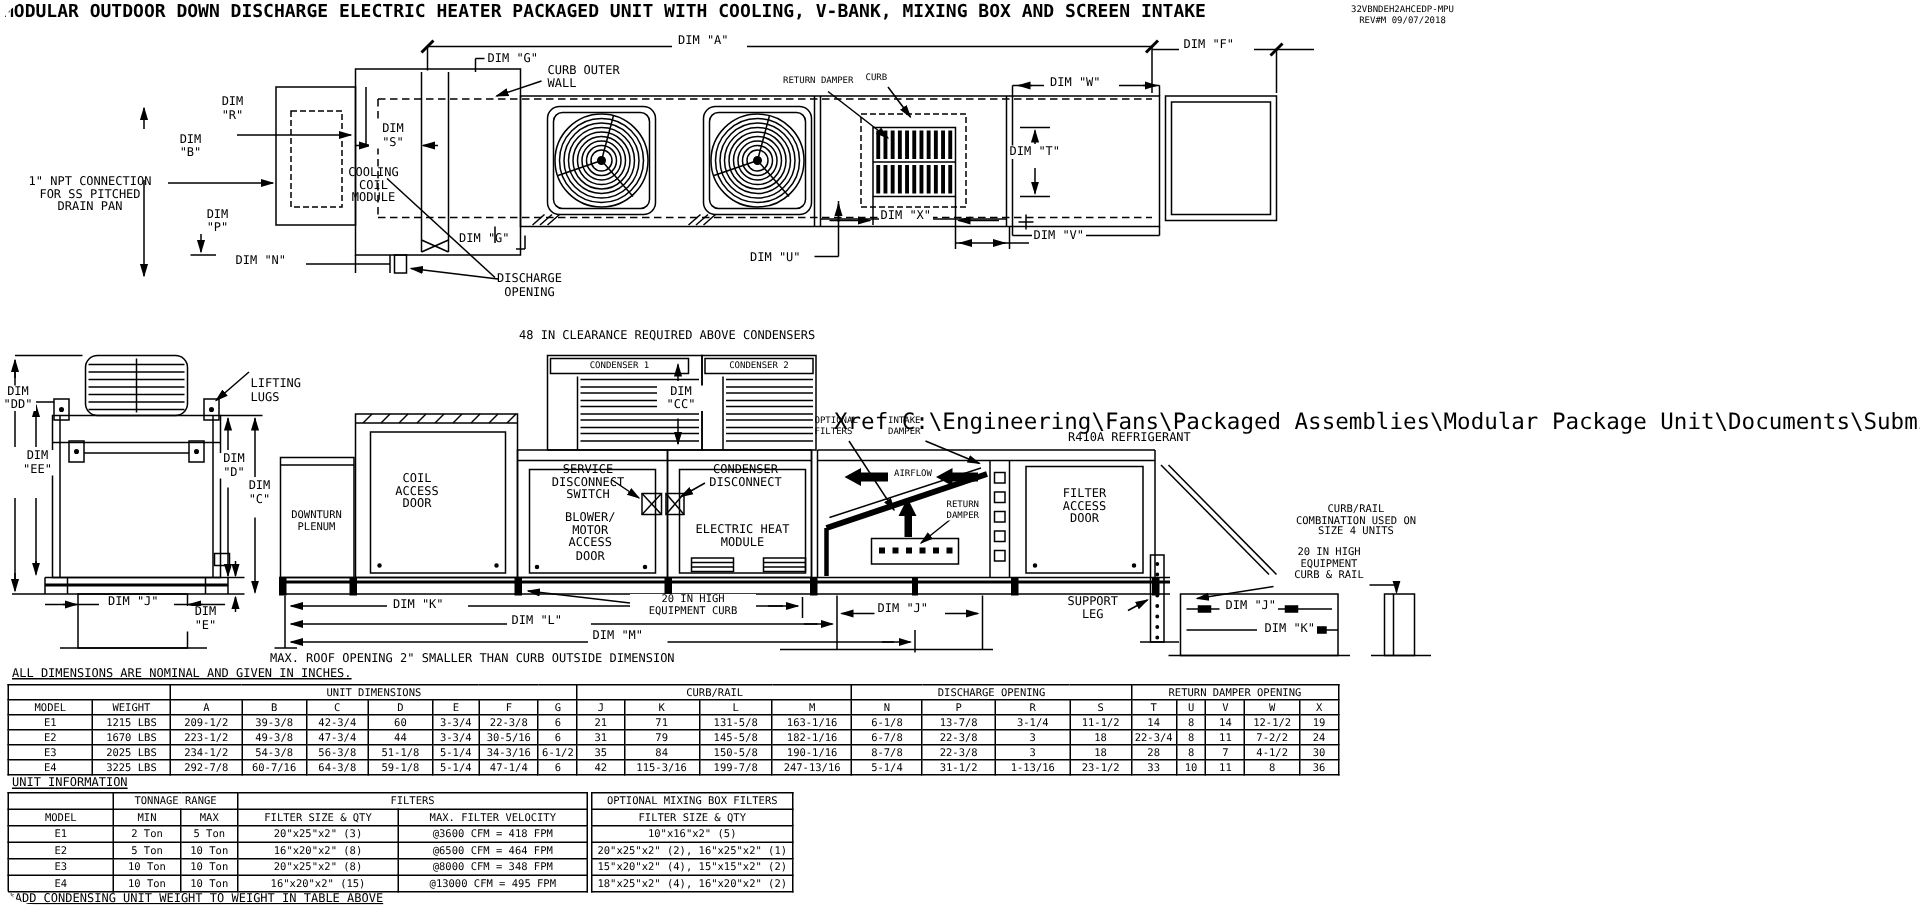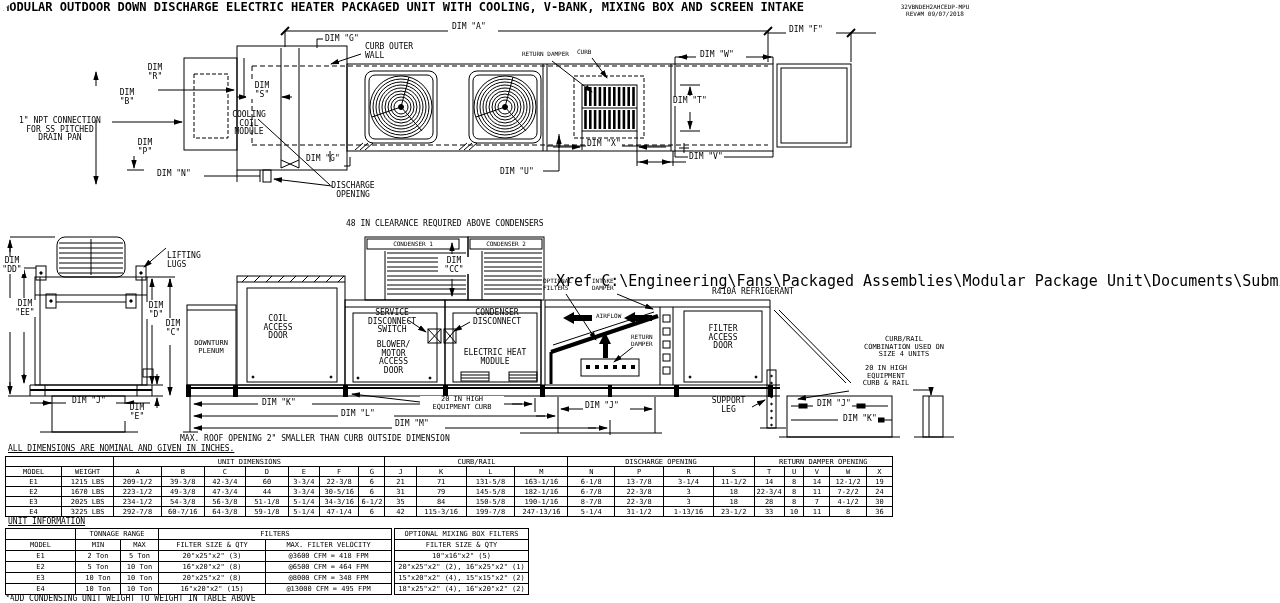--- a/index.html
+++ b/index.html
@@ -7,21 +7,21 @@
          font-family:"DejaVu Sans Mono",monospace;color:#000;border-radius:23px;}
   svg{position:absolute;left:0;top:0;}
   .lbl{position:absolute;font:8px/8.5px "DejaVu Sans Mono",monospace;color:#000;white-space:pre-line;z-index:3;}
   .c{text-align:center;}
   .bg{background:#fff;padding:0 1px;}
   .s7{font-size:7px;line-height:7.5px;}
   .s6{font-size:6px;line-height:6.5px;}
   .s12{font-size:15px;line-height:13px;}
   .title{position:absolute;left:2px;top:1px;font:bold 12px/13px "DejaVu Sans Mono",monospace;letter-spacing:0;}
   .meta{position:absolute;left:872px;top:3px;font:6px/7px "DejaVu Sans Mono",monospace;text-align:center;width:126px;}
-  .note{position:absolute;font:8px/9px "DejaVu Sans Mono",monospace;}
+  .note{position:absolute;font:8px/9px "DejaVu Sans Mono",monospace;text-decoration:underline;}
   .u{text-decoration:underline;}
   .tblwrap{position:absolute;z-index:3;background:#fff;}
   table{border-collapse:collapse;table-layout:fixed;}
   td{border:1px solid #000;font:7px/8px "DejaVu Sans Mono",monospace;text-align:center;
      padding:0;overflow:hidden;white-space:nowrap;height:9px;}
   .uitable td{height:10px;}
   .mix td{height:10px;}
 </style>
 </head>
 <body>

